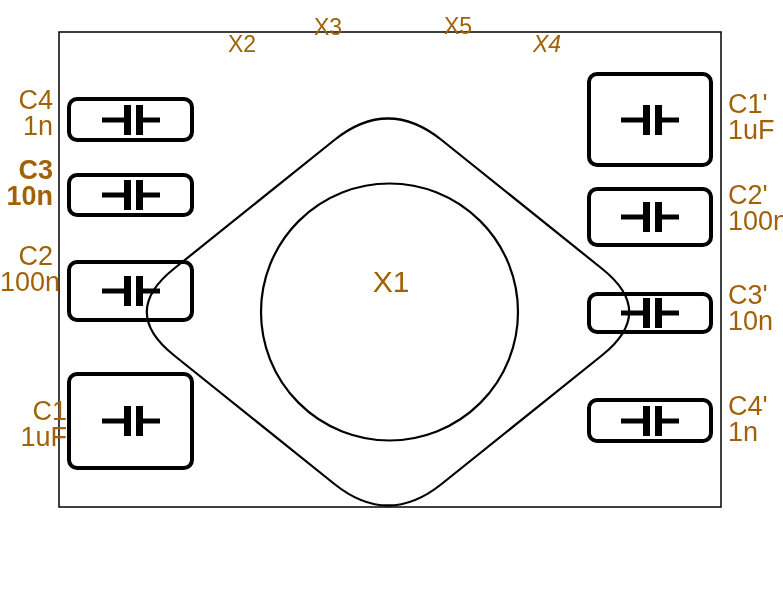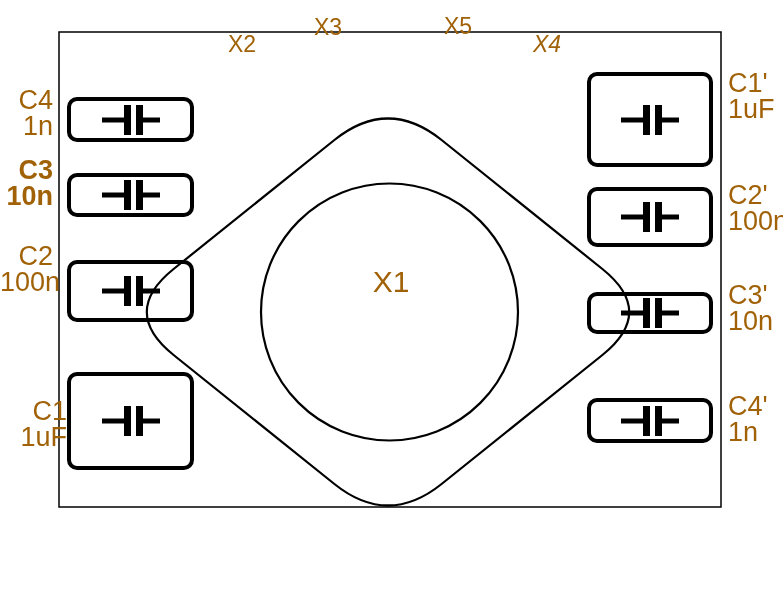--- a/index.html
+++ b/index.html
@@ -117,21 +117,21 @@
   </div>
   <div class="lbl cap-lbl left" style="top:243px;">
     <div>C2</div>
     <div>100n</div>
   </div>
   <div class="lbl cap-lbl left" style="top:398px;padding-left:14px;">
     <div>C1</div>
     <div>1uF</div>
   </div>
 
-  <div class="lbl cap-lbl right" style="top:70px;">
+  <div class="lbl cap-lbl right" style="top:91px;">
     <div>C1'</div>
     <div>1uF</div>
   </div>
   <div class="lbl cap-lbl right" style="top:182px;">
     <div>C2'</div>
     <div>100n</div>
   </div>
   <div class="lbl cap-lbl right" style="top:282px;">
     <div>C3'</div>
     <div>10n</div>

